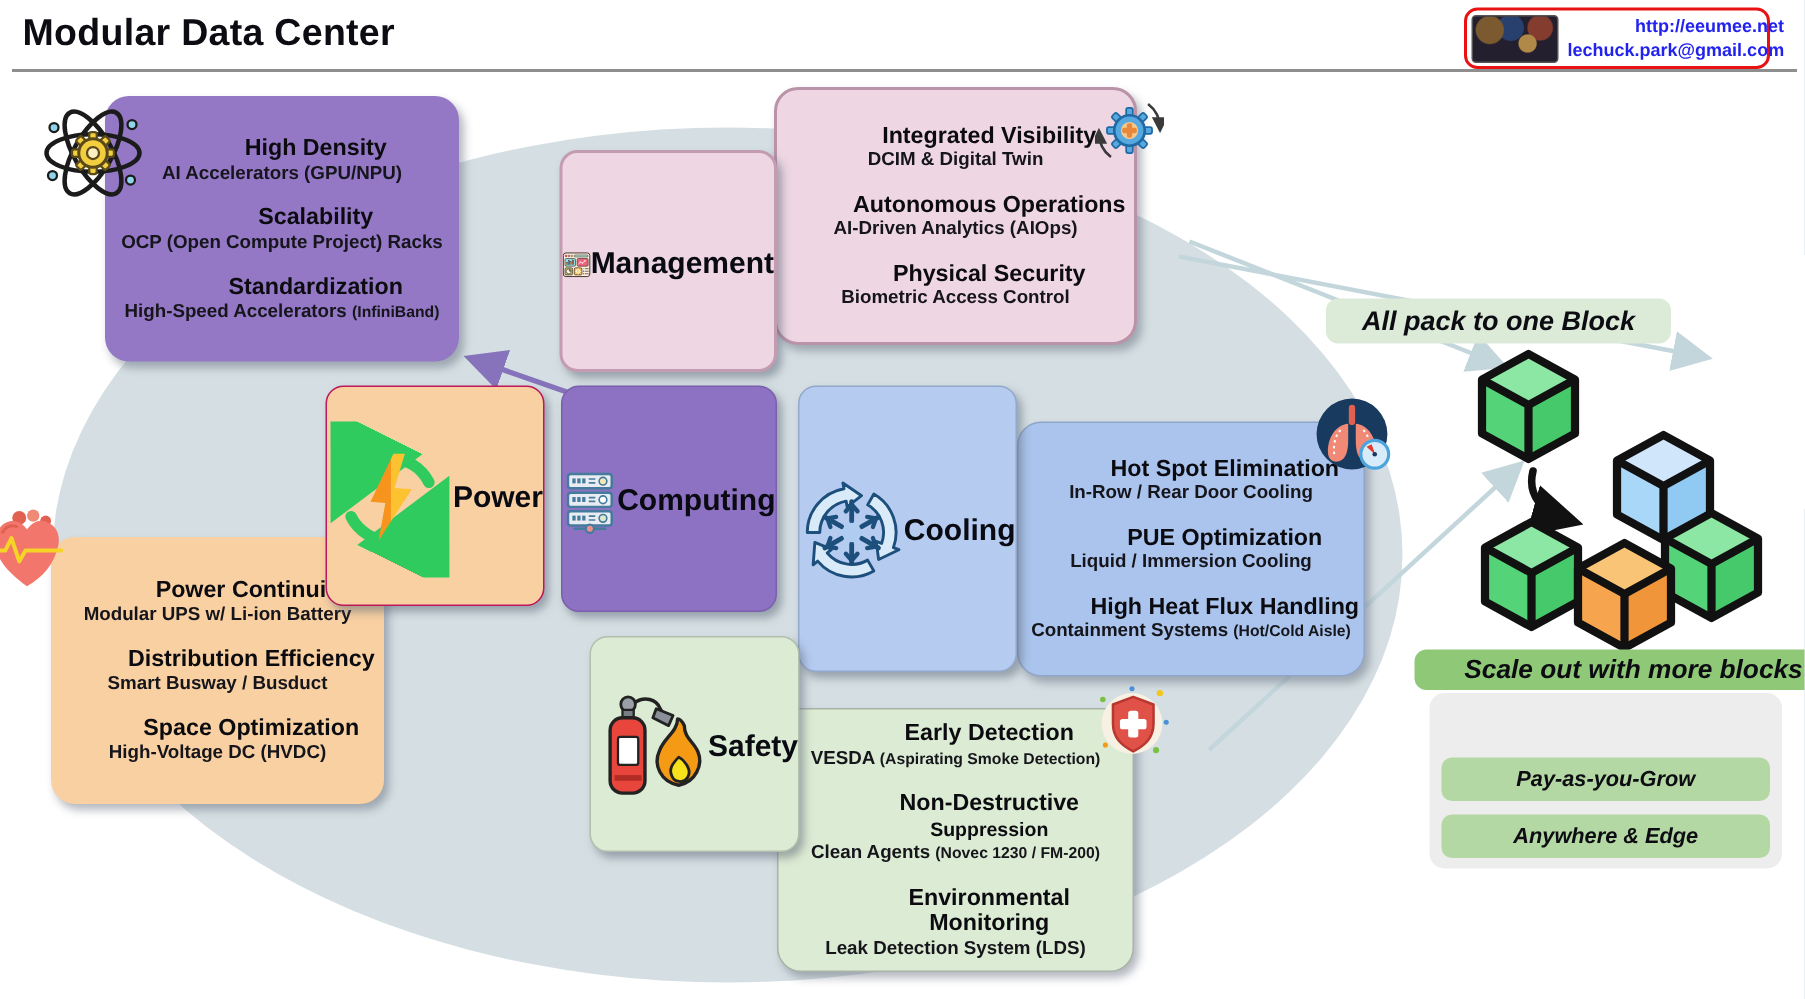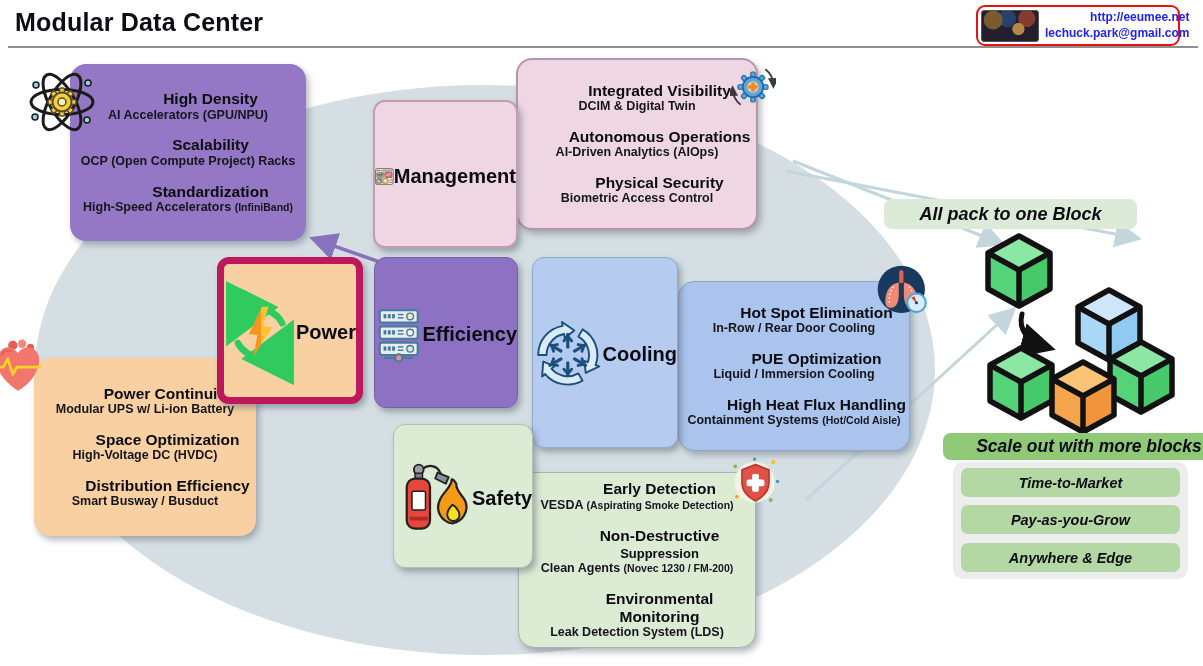--- a/index.html
+++ b/index.html
@@ -42,34 +42,34 @@
   #box-mgmt-detail{left:516px;top:58px;width:242px;height:172px;background:#eed7e3;border:2px solid #bb93a9;}
   #box-cooling-detail{left:678px;top:281px;width:232px;height:170px;background:#aac4ed;border:1.5px solid #8fa6c9;}
   #box-power-detail{left:34px;top:358px;width:222px;height:178px;background:#f8d0a2;}
   #box-safety-detail{left:518px;top:472px;width:238px;height:176px;background:#dcebd3;border:1.5px solid #a9b3a6;}
 
   
   .module{z-index:2;border-radius:12px;display:flex;flex-direction:row;align-items:center;
     justify-content:space-between;padding:10px 0 6px;box-sizing:border-box;box-shadow:3px 4px 6px rgba(90,100,115,.5);}
   .module-label{font-size:20px;font-weight:800;color:#0a0a12;}
   #mod-management{left:373px;top:100px;width:145px;height:148px;background:#eed7e3;border:2px solid #c49cb2;}
-  #mod-power{left:217px;top:257px;width:146px;height:147px;background:#f8d0a2;border:7px solid #be185d;}
+  #mod-power{left:217px;top:257px;width:146px;height:147px;background:#f8d0a2;border:1px solid #be185d;}
   #mod-computing{left:374px;top:257px;width:144px;height:151px;background:#8d72c3;border:1px solid #7a5fae;}
   #mod-cooling{left:532px;top:257px;width:146px;height:191px;background:#b5cbf0;border:1.5px solid #93a9cc;}
   #mod-safety{left:393px;top:424px;width:140px;height:144px;background:#dcebd3;border:1.5px solid #b2bfae;}
 
   
   #icon-atom{left:26px;top:66px;z-index:3;}
   #icon-gear{left:730px;top:64px;z-index:3;}
   #icon-lungs{left:876px;top:264px;z-index:3;}
   #icon-heart{left:-8px;top:337px;z-index:3;}
   #icon-shield{left:731px;top:456px;z-index:3;}
 
   
-  #pack-label{left:884px;top:199px;width:253px;height:30px;background:#dcead8;border-radius:8px;z-index:3;
+  #pack-label{left:884px;top:199px;width:230px;height:30px;background:#dcead8;border-radius:8px;z-index:3;
     display:flex;align-items:center;justify-content:center;font-style:italic;font-weight:800;font-size:18px;}
   #cubes-svg{left:958px;top:228px;z-index:2;}
   #scale-label{left:943px;top:433px;width:292px;height:27px;background:#8fc977;border-radius:8px;z-index:3;
     display:flex;align-items:center;justify-content:center;font-style:italic;font-weight:800;font-size:17.5px;}
   #benefits{left:953px;top:462px;width:235px;height:117px;background:#ededed;border-radius:10px;z-index:2;}
   .benefit{position:absolute;left:8px;width:219px;height:29px;background:#b4d8a4;border-radius:7px;
     display:flex;align-items:center;justify-content:center;font-style:italic;font-weight:800;font-size:14.5px;}
   #benefit-0{top:6px;} #benefit-1{top:43px;} #benefit-2{top:81px;}
 </style>
 </head>
@@ -147,26 +147,26 @@
     <div class="d-sub"><span>Containment Systems </span><span class="sm">(Hot/Cold Aisle)</span></div>
   </div>
 </div>
 
 <div id="box-power-detail" class="abs detail-box">
   <div class="d-item">
     <div class="d-title"><span>Power Continuity</span></div>
     <div class="d-sub"><span>Modular UPS w/ Li-ion Battery</span></div>
   </div>
   <div class="d-item">
+    <div class="d-title"><span>Distribution Efficiency</span></div>
+    <div class="d-sub"><span>Smart Busway / Busduct</span></div>
+  </div>
+  <div class="d-item">
     <div class="d-title"><span>Space Optimization</span></div>
     <div class="d-sub"><span>High-Voltage DC (HVDC)</span></div>
-  </div>
-  <div class="d-item">
-    <div class="d-title"><span>Distribution Efficiency</span></div>
-    <div class="d-sub"><span>Smart Busway / Busduct</span></div>
   </div>
 </div>
 
 <div id="box-safety-detail" class="abs detail-box">
   <div class="d-item">
     <div class="d-title"><span>Early Detection</span><span class="sm"></span></div>
     <div class="d-sub"><span>VESDA </span><span class="sm">(Aspirating Smoke Detection)</span></div>
   </div>
   <div class="d-item">
     <div class="d-title"><span>Non-Destructive </span><span class="sm">Suppression</span></div>
@@ -267,21 +267,21 @@
         <rect x="27" y="80" width="6" height="9" fill="#457b9d"></rect>
         <rect x="36" y="80" width="6" height="9" fill="#457b9d"></rect>
       <line x1="48" y1="81" x2="60" y2="81" stroke="#457b9d" stroke-width="3"></line>
         <line x1="48" y1="88" x2="60" y2="88" stroke="#457b9d" stroke-width="3"></line>
       <circle cx="74" cy="85" r="7" fill="#dcead0" stroke="#457b9d" stroke-width="3"></circle>
     </g>
     <line x1="50" y1="98" x2="50" y2="104" stroke="#457b9d" stroke-width="4.5"></line>
     <line x1="22" y1="104" x2="78" y2="104" stroke="#457b9d" stroke-width="4.5" stroke-linecap="round"></line>
     <circle cx="50" cy="104" r="7.5" fill="#f08d8d" stroke="#457b9d" stroke-width="4"></circle>
   </svg>
-  <div class="module-label">Efficiency</div>
+  <div class="module-label">Computing</div>
 </div>
 
 <div id="mod-cooling" class="abs module">
   <svg width="102" height="102" viewBox="-2 -2 108 108">
     <defs>
       <path id="coolarrow" d="M75,12.2 A46,46 0 0 1 95.2,67.7 L100.9,69.8 L79.9,79.9 L77.4,61.2 L83,63.3 A33,33 0 0 0 68.5,23.4 Z"></path>
     </defs>
     <use href="#coolarrow" fill="#d9eaf8" stroke="#1d4f7c" stroke-width="3" stroke-linejoin="round"></use>
     <use href="#coolarrow" fill="#d9eaf8" stroke="#1d4f7c" stroke-width="3" stroke-linejoin="round" transform="rotate(120 52 52)"></use>
     <use href="#coolarrow" fill="#d9eaf8" stroke="#1d4f7c" stroke-width="3" stroke-linejoin="round" transform="rotate(240 52 52)"></use>
@@ -466,16 +466,15 @@
       <polygon points="31,0 62,17 62,53 31,70 0,53 0,17" fill="none" stroke="#111" stroke-width="5.5" stroke-linejoin="round"></polygon>
       <polyline points="0,17 31,34 62,17" fill="none" stroke="#111" stroke-width="5.5" stroke-linejoin="round"></polyline>
       <line x1="31" y1="34" x2="31" y2="70" stroke="#111" stroke-width="5.5"></line>
     </g>
   </g>
 </svg>
 
 <div id="scale-label" class="abs">Scale out with more blocks</div>
 
 <div id="benefits" class="abs">
-  <div id="benefit-0" class="benefit">Time-to-Market</div>
   <div id="benefit-1" class="benefit">Pay-as-you-Grow</div>
   <div id="benefit-2" class="benefit">Anywhere &amp; Edge</div>
 </div>
 
 </body></html>

